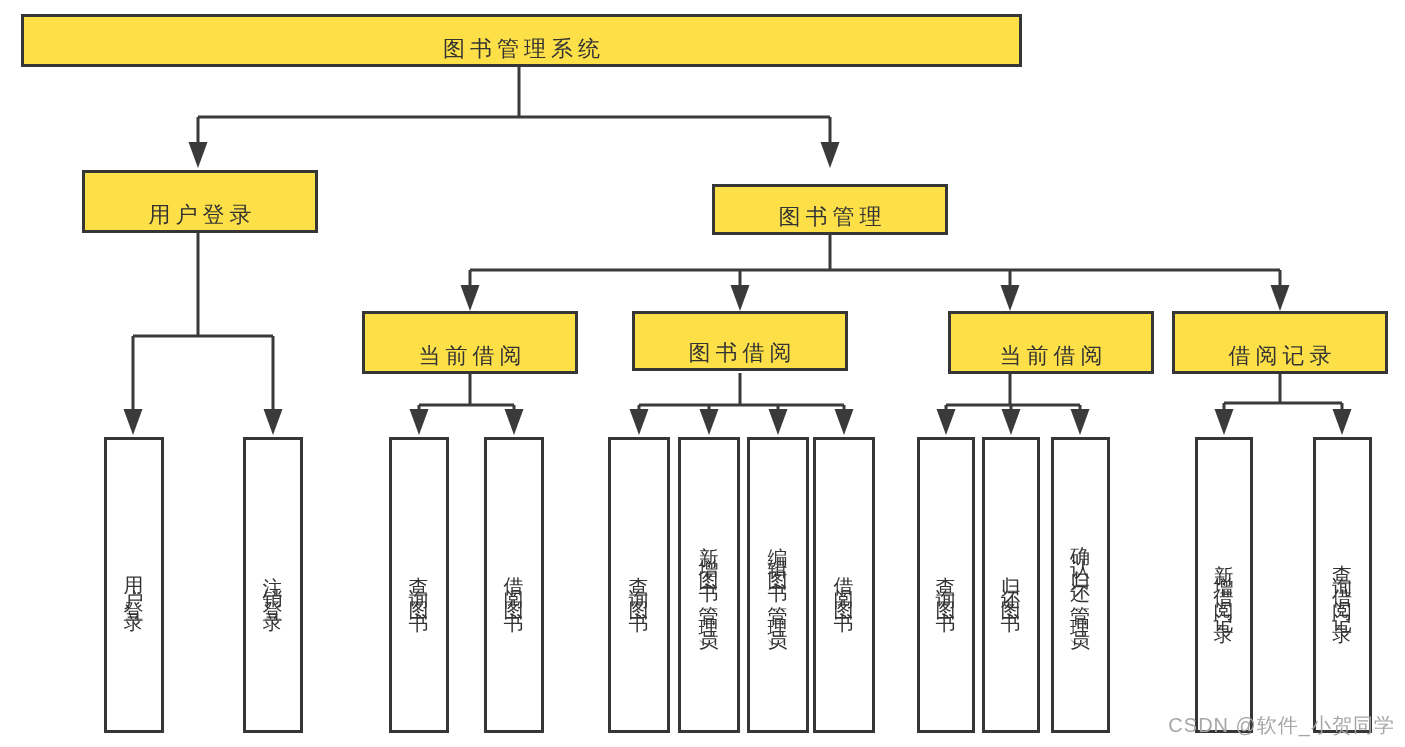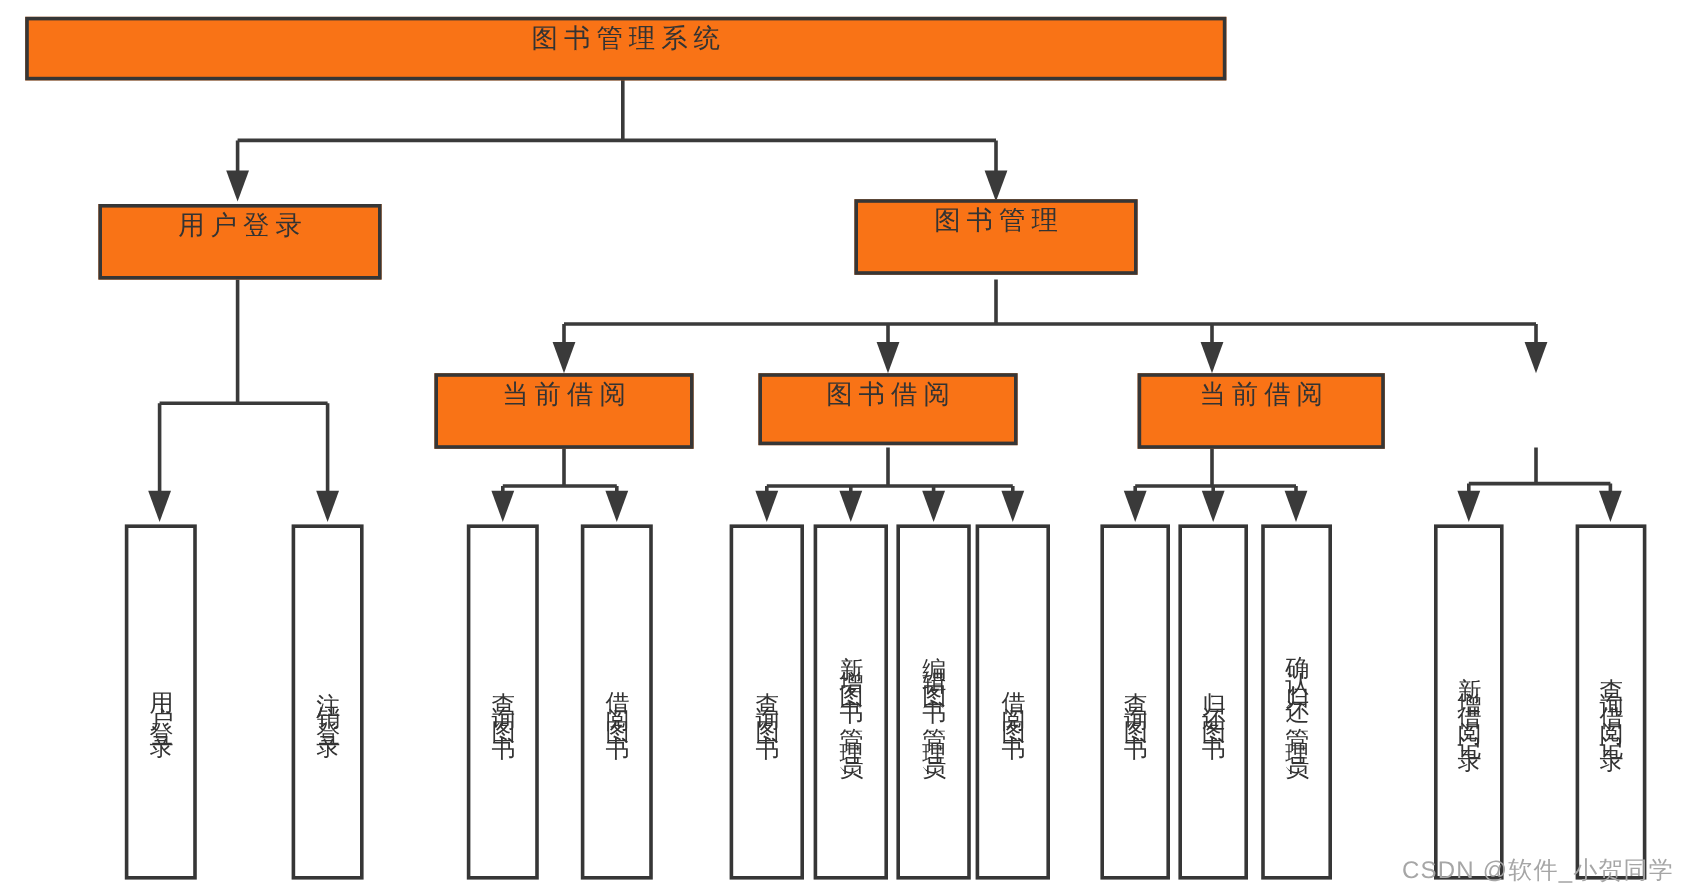--- a/index.html
+++ b/index.html
@@ -9,22 +9,22 @@
     background:var(--background,#ffffff);
     font-family:"Liberation Sans","DejaVu Sans",sans-serif;
     overflow:hidden;
   }
   .wires{position:absolute;left:0;top:0;color:var(--line,#3a3a3a);}
   .wires path{stroke:currentColor;stroke-width:3;fill:none;}
   .wires polygon{fill:currentColor;stroke:none;}
   .hbox{
     position:absolute;box-sizing:border-box;
     border:3px solid var(--box_border,#363636);
-    background:#f97316;color:var(--text,#333333);
-    display:flex;align-items:flex-start;justify-content:center;
+    background:#fde047;color:var(--text,#333333);
+    display:flex;align-items:flex-end;justify-content:center;
     font-size:22px;letter-spacing:5px;text-indent:5px;
   }
   .vbox{
     position:absolute;box-sizing:border-box;
     border:3px solid var(--box_border,#363636);
     background:#fff;color:var(--text,#333333);
     display:flex;align-items:center;justify-content:center;
     font-size:20px;
   }
   .vtext{
@@ -82,32 +82,35 @@
     <polygon points="1332.5,409 1351.5,409 1342,435"></polygon>
   </svg>
 
   <div class="hbox" style="left:21px;top:14px;width:1001px;height:53px">
     <span>图书管理系统</span>
   </div>
 
   <div class="hbox" style="left:82px;top:170px;width:236px;height:63px">
     <span>用户登录</span>
   </div>
-  <div class="hbox" style="left:712px;top:166px;width:236px;height:63px">
+  <div class="hbox" style="left:712px;top:184px;width:236px;height:51px">
     <span>图书管理</span>
   </div>
 
   <div class="hbox" style="left:362px;top:311px;width:216px;height:63px">
     <span>当前借阅</span>
   </div>
   <div class="hbox" style="left:632px;top:311px;width:216px;height:60px">
     <span>图书借阅</span>
   </div>
   <div class="hbox" style="left:948px;top:311px;width:206px;height:63px">
     <span>当前借阅</span>
+  </div>
+  <div class="hbox" style="left:1172px;top:311px;width:216px;height:63px">
+    <span>借阅记录</span>
   </div>
 
   <div class="vbox" style="left:104px;top:437px;width:60px;height:296px">
     <span class="vtext">用户登录</span>
   </div>
   <div class="vbox" style="left:243px;top:437px;width:60px;height:296px">
     <span class="vtext">注销登录</span>
   </div>
 
   <div class="vbox" style="left:389px;top:437px;width:60px;height:296px">

